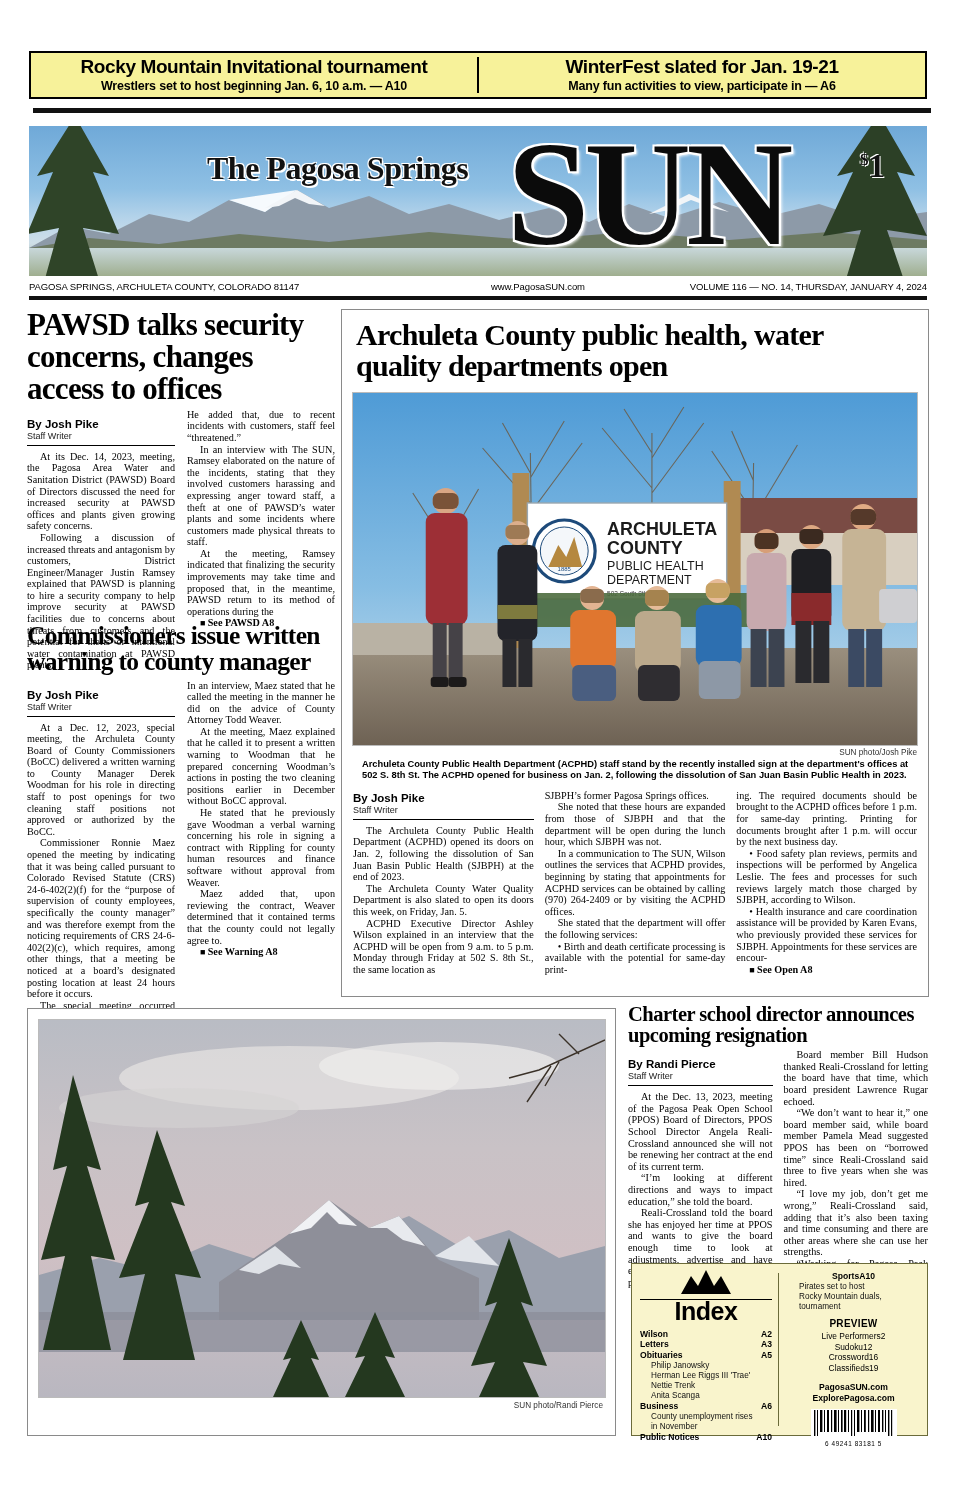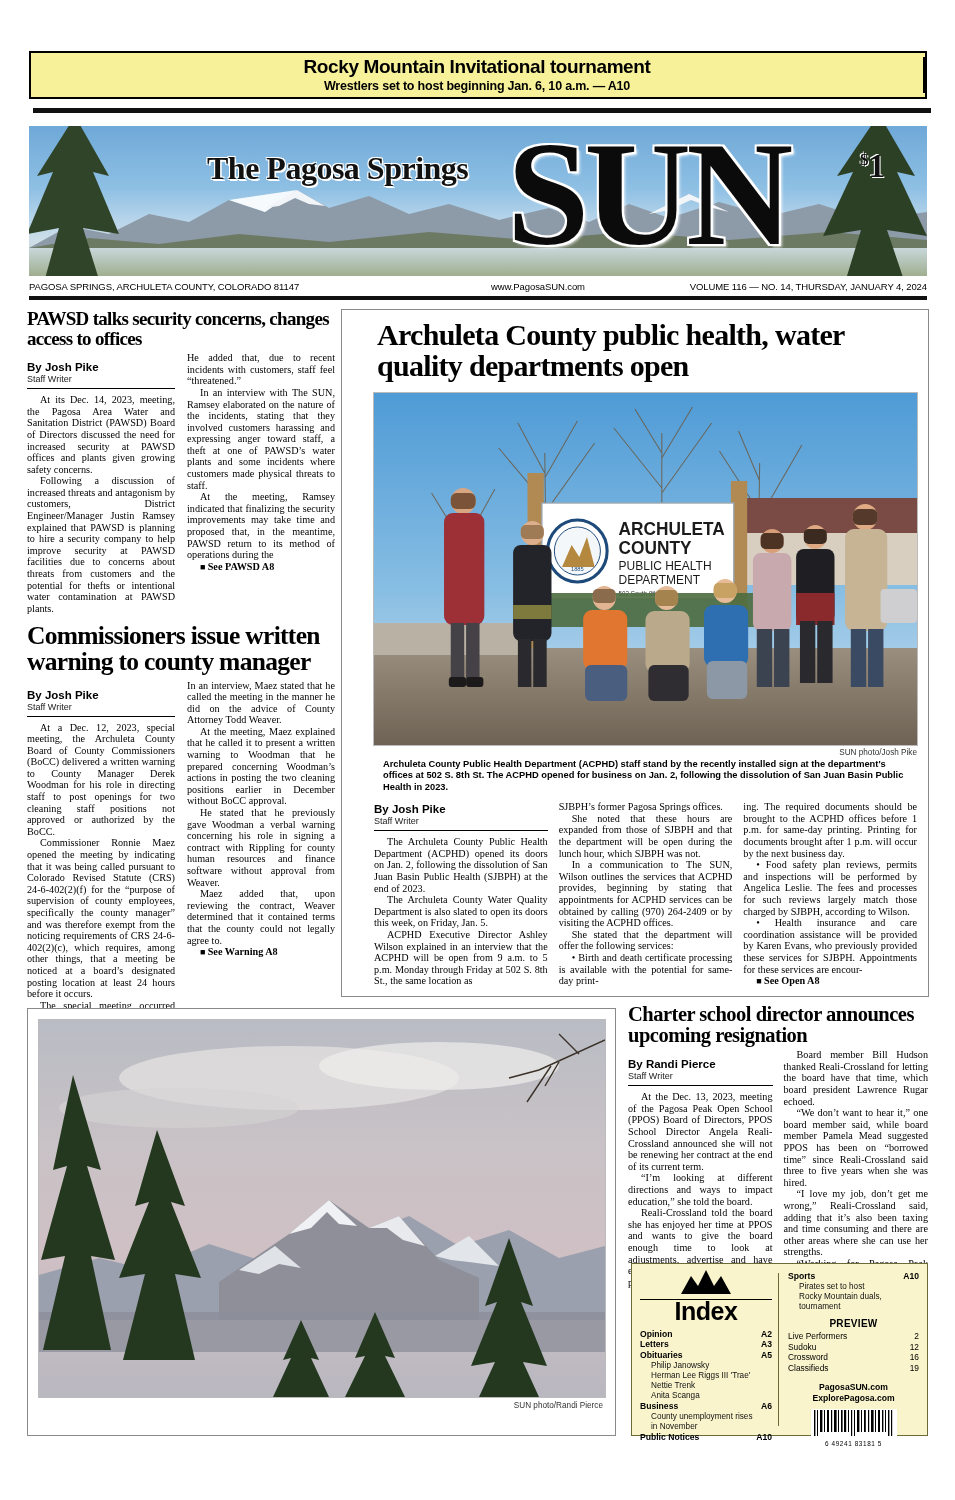--- a/index.html
+++ b/index.html
@@ -98,28 +98,28 @@
     font-family:"Liberation Serif",serif;font-size:10.2px;line-height:11.6px;
     hyphens:auto;-webkit-hyphens:auto;
   }
   .jump{
     font-family:"Liberation Sans",sans-serif;font-weight:bold;font-size:10px;
     margin-top:2px;text-indent:0;
   }
   .jump:before{content:"\25A0  ";font-size:9px;}
 
   .art-pawsd{position:absolute;left:27px;top:309px;width:308px;}
-  .art-pawsd .hl{font-size:19px;}
+  .art-pawsd .hl{font-size:31px;}
   .art-warn{position:absolute;left:27px;top:623px;width:308px;}
   .art-warn .hl{font-size:25.5px;}
 
   
   .main-box{
     position:absolute;left:341px;top:309px;width:588px;height:688px;
-    border:1px solid #8a8a8a;box-sizing:border-box;background:#fff;padding-left:21px;
+    border:1px solid #8a8a8a;box-sizing:border-box;background:#fff;
   }
   .main-hl{
     padding:10px 14px 4px 14px;font-size:30px;
   }
   .photo-main{
     margin:6px 10px 0 10px;height:352px;position:relative;overflow:hidden;
     border:1px solid #bbb;
     text-align:center;
   }
   .credit{
@@ -176,21 +176,21 @@
   .idx-row{
     display:flex;justify-content:space-between;
     font-family:"Liberation Sans",sans-serif;font-weight:bold;font-size:8.6px;
     line-height:10.6px;
   }
   .idx-sub{
     font-family:"Liberation Sans",sans-serif;font-size:8.2px;line-height:10.2px;
     padding-left:11px;color:#111;
   }
   .idx-r-row{
-    display:flex;justify-content:space-between;
+    display:flex;justify-content:center;
     font-family:"Liberation Sans",sans-serif;font-size:8.4px;line-height:10.5px;
   }
   .idx-r-row.bold{font-weight:bold;font-size:8.6px;}
   .idx-preview{
     font-family:"Liberation Sans",sans-serif;font-weight:bold;font-size:10px;
     text-align:center;margin:6px 0 2px 0;letter-spacing:.3px;
   }
   .idx-web{
     font-family:"Liberation Sans",sans-serif;font-weight:bold;font-size:8.6px;
     text-align:center;line-height:10.5px;margin-top:9px;
@@ -205,20 +205,24 @@
 </style>
 </head>
 <body>
 
 <div class="page">
 
   <div class="skybox">
     <div class="sky-col first">
       <div class="sky-head">Rocky Mountain Invitational tournament</div>
       <div class="sky-sub">Wrestlers set to host beginning Jan. 6, 10 a.m. — A10</div>
+    </div>
+    <div class="sky-col">
+      <div class="sky-head">WinterFest slated for Jan. 19-21</div>
+      <div class="sky-sub">Many fun activities to view, participate in — A6</div>
     </div>
   </div>
   <div class="skybox-shadow"></div>
 
   <div class="masthead">
     <div class="mh-sky"></div>
 
     <svg class="mh-ridge" viewBox="0 0 898 74" preserveAspectRatio="none">
       <polygon points="0,74 40,52 80,60 120,40 160,48 200,26 236,38 268,16 300,34 340,22 380,40 420,30 470,46 520,34 560,48 600,30 640,44 690,28 740,42 790,30 840,46 898,38 898,74" fill="#8d9aa8"></polygon>
       <polygon points="200,26 236,38 268,16 300,34 268,16" fill="#ffffff" opacity="0.9"></polygon>
@@ -511,21 +515,21 @@
       <div class="idx-logo">
         <svg width="62" height="24" viewBox="0 0 62 24">
           <polygon points="6,24 16,6 23,16 31,0 39,16 46,6 56,24" fill="#000"></polygon>
         </svg>
       </div>
       <div class="idx-rule"></div>
       <div class="idx-word">Index</div>
 
       <div class="idx-rows">
         <div class="idx-row">
-          <span>Opinion</span>
+          <span>Wilson</span>
           <span>A2</span>
         </div>
         <div class="idx-row">
           <span>Letters</span>
           <span>A3</span>
         </div>
         <div class="idx-row">
           <span>Obituaries</span>
           <span>A5</span>
         </div>

